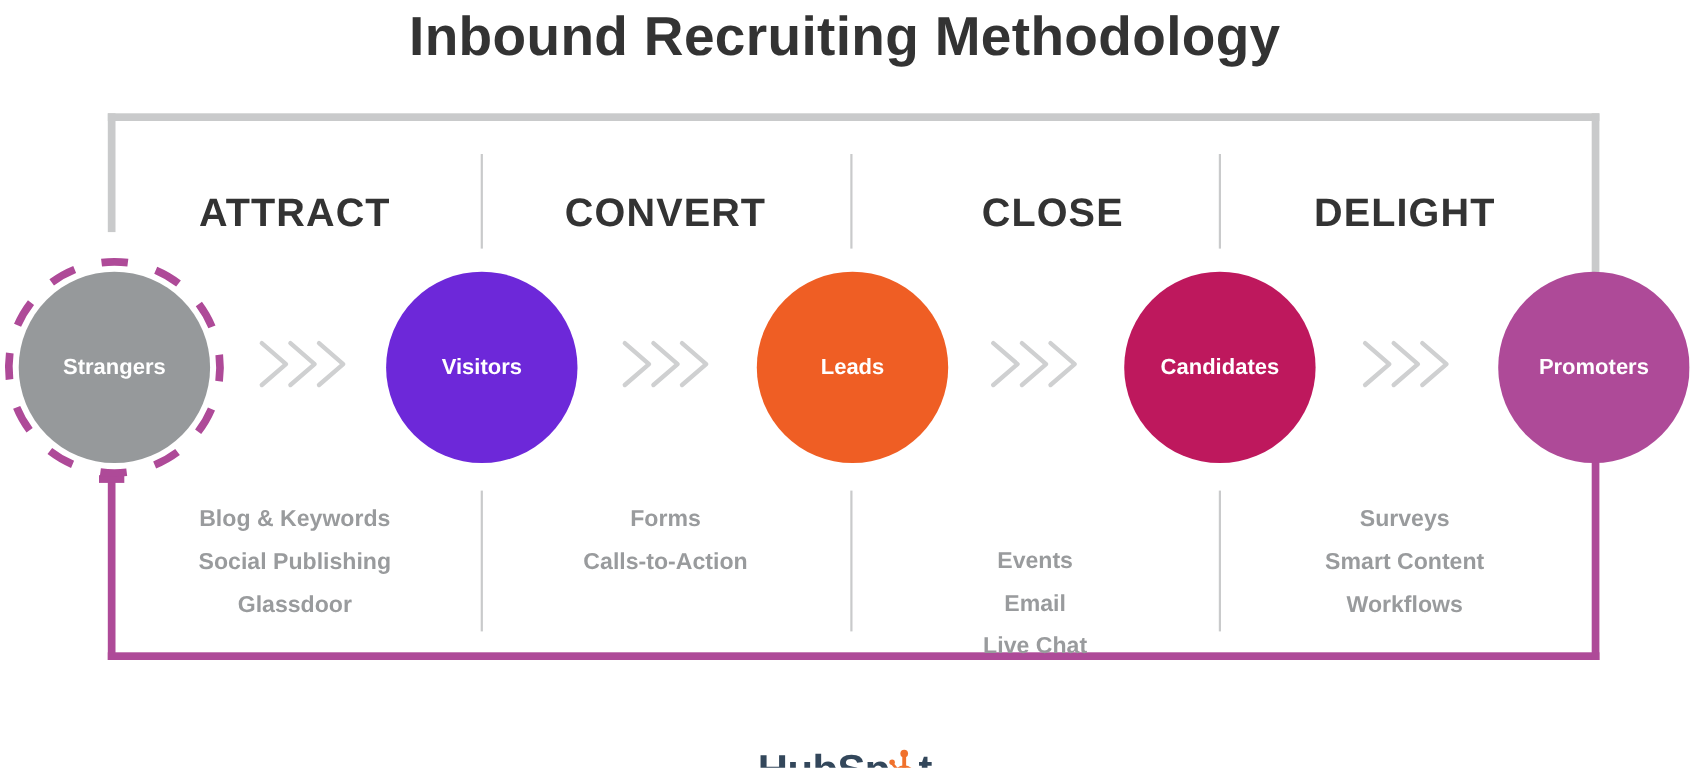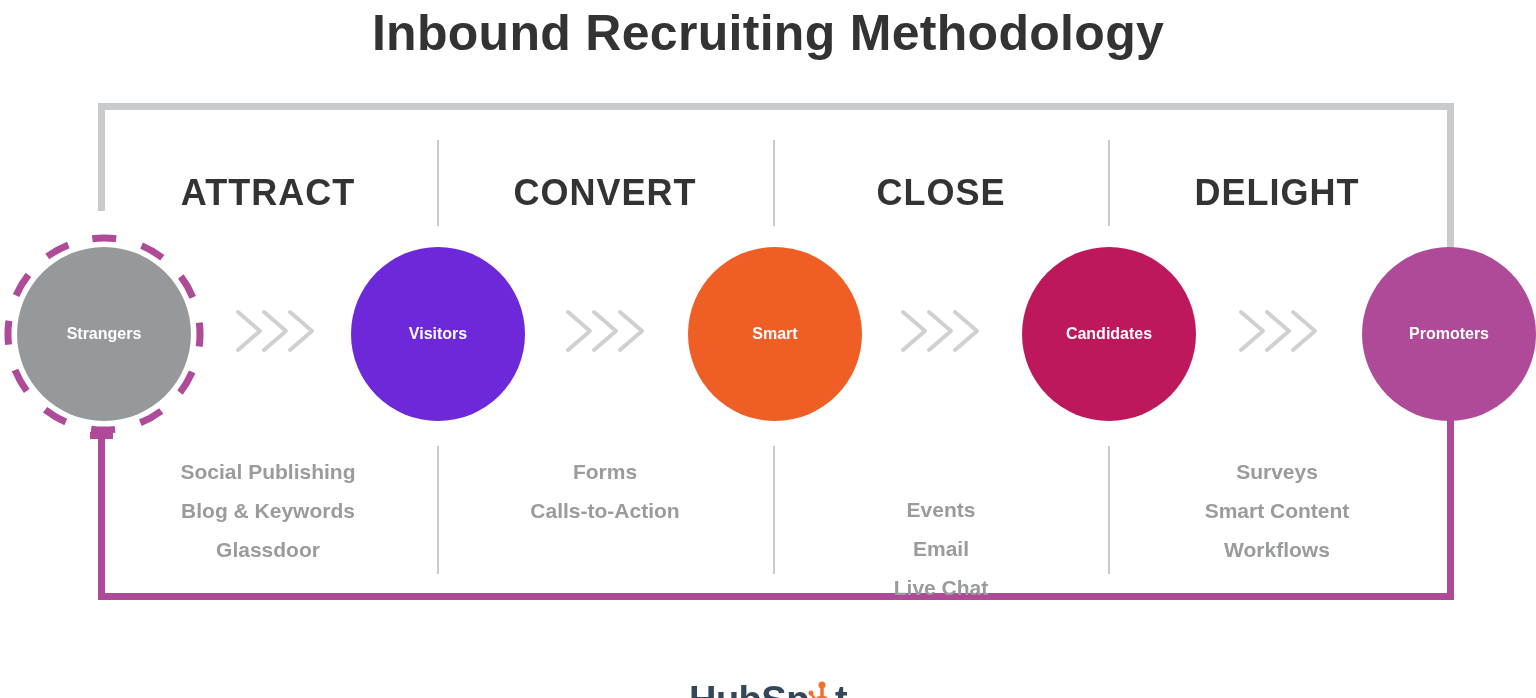--- a/index.html
+++ b/index.html
@@ -10,21 +10,21 @@
   .frame-gray-top { left:98px; top:103px; width:1356px; height:7px; background:#c9cacb; }
   .frame-gray-left { left:98px; top:103px; width:7px; height:108px; background:#c9cacb; }
   .frame-gray-right { left:1447px; top:103px; width:7px; height:150px; background:#c9cacb; }
   .frame-purple-left { left:98px; top:432px; width:7px; height:168px; background:#ae4a98; }
   .frame-purple-tick { left:90px; top:432px; width:23px; height:7px; background:#ae4a98; }
   .frame-purple-bottom { left:98px; top:593px; width:1356px; height:7px; background:#ae4a98; }
   .frame-purple-right { left:1447px; top:415px; width:7px; height:185px; background:#ae4a98; }
   .divider { width:2px; background:#c9cacb; }
   .stage { top:156px; width:336px; text-align:center; font-size:36px; font-weight:bold; color:#333333; letter-spacing:1px;margin-top:16px; }
   .circle { width:174px; height:174px; border-radius:50%; display:flex; align-items:center; justify-content:center;
-            color:#ffffff; font-size:16px; font-weight:bold; top:247px; }
+            color:#ffffff; font-size:20px; font-weight:bold; top:247px; }
   .chev { top:308px; }
   .tools { top:452px; width:336px; text-align:center; color:#999b9d; font-size:21px; font-weight:bold; line-height:39px; }
   .logo { left:0; top:660px; width:1536px; text-align:center;margin-top:19px; }
   .logo-text { font-size:38px; font-weight:bold; color:#33475b; letter-spacing:-0.5px; }
 </style>
 </head>
 <body>
 
 <div class="abs title">Inbound Recruiting Methodology</div>
 
@@ -38,35 +38,35 @@
 
 <div class="abs divider" style="left:437px; top:140px; height:86px;"></div>
 <div class="abs divider" style="left:773px; top:140px; height:86px;"></div>
 <div class="abs divider" style="left:1108px; top:140px; height:86px;"></div>
 <div class="abs divider" style="left:437px; top:446px; height:128px;"></div>
 <div class="abs divider" style="left:773px; top:446px; height:128px;"></div>
 <div class="abs divider" style="left:1108px; top:446px; height:128px;"></div>
 
 <div class="abs stage" style="left:100px;">ATTRACT</div>
 <div class="abs stage" style="left:437px;">CONVERT</div>
-<div class="abs stage" style="left:773px;">CLOSE</div>
+<div class="abs stage" style="left:773px;padding-left:16px;">CLOSE</div>
 <div class="abs stage" style="left:1109px;">DELIGHT</div>
 
 <svg class="abs" style="left:0px; top:230px;" width="208" height="208">
   <circle cx="104" cy="104" r="96" fill="none" stroke="#ae4a98" stroke-width="7" stroke-dasharray="24 26.3" transform="rotate(-97 104 104)"></circle>
 </svg>
 
 <div class="abs circle" style="left:17px; background:#96999b;">
   <span>Strangers</span>
 </div>
 <div class="abs circle" style="left:351px; background:#6d28d9;">
   <span>Visitors</span>
 </div>
 <div class="abs circle" style="left:688px; background:#ef5e24;">
-  <span>Smart</span>
+  <span>Leads</span>
 </div>
 <div class="abs circle" style="left:1022px; background:#be185d;">
   <span>Candidates</span>
 </div>
 <div class="abs circle" style="left:1362px; background:#ae4a98;">
   <span>Promoters</span>
 </div>
 
 <svg class="abs chev" style="left:234px;" width="82" height="46">
   <g fill="none" stroke="#cfd0d1" stroke-width="4" stroke-linecap="round" stroke-linejoin="round">
@@ -91,22 +91,22 @@
 </svg>
 <svg class="abs chev" style="left:1237px;" width="82" height="46">
   <g fill="none" stroke="#cfd0d1" stroke-width="4" stroke-linecap="round" stroke-linejoin="round">
     <polyline points="4,4 26,23 4,42"></polyline>
       <polyline points="30,4 52,23 30,42"></polyline>
       <polyline points="56,4 78,23 56,42"></polyline>
   </g>
 </svg>
 
 <div class="abs tools" style="left:100px;">
+  <div>Blog &amp; Keywords</div>
   <div>Social Publishing</div>
-  <div>Blog &amp; Keywords</div>
   <div>Glassdoor</div>
 </div>
 <div class="abs tools" style="left:437px;">
   <div>Forms</div>
   <div>Calls-to-Action</div>
 </div>
 <div class="abs tools" style="left:773px;margin-top:38px;">
   <div>Events</div>
   <div>Email</div>
   <div>Live Chat</div>

